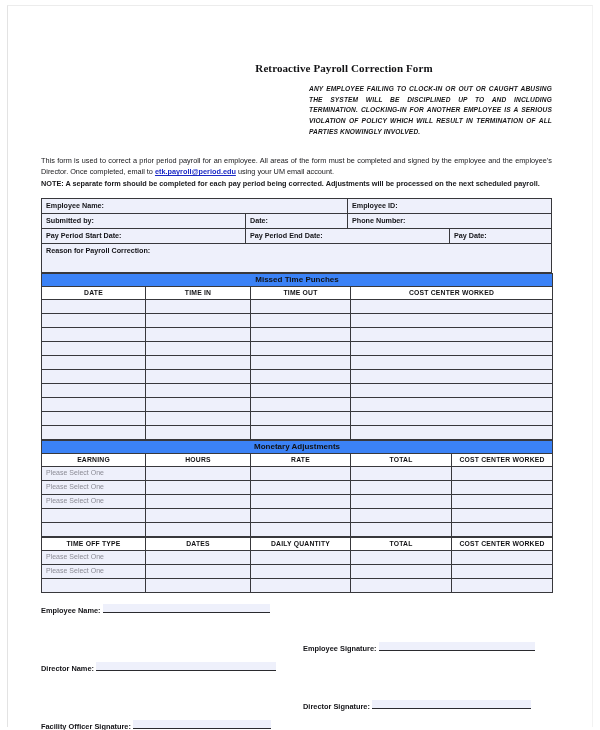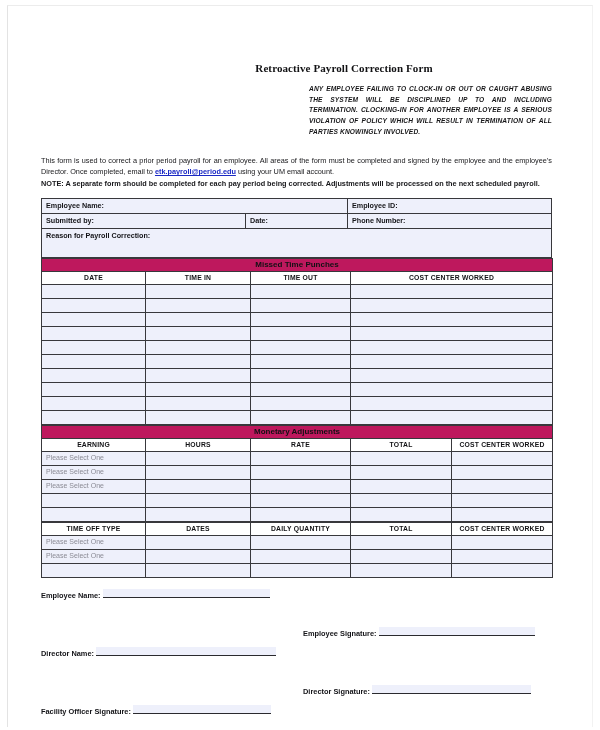--- a/index.html
+++ b/index.html
@@ -104,21 +104,21 @@
     white-space: nowrap;
   }
 
   
   #info-table { margin-top: 9px; }
   #info-table td { height: 14px; }
   #info-table td.reason { height: 28px; }
 
   
   .band td {
-    background: #be185d;
+    background: #3b82f6;
     text-align: center;
     height: 12px;
   }
   .band .band-text {
     font-size: 8px;
     font-weight: bold;
     color: #111114;
     display: block;
     padding: 1px 0 1px 0;
     text-align: center;
@@ -223,20 +223,31 @@
       </tr>
       <tr>
         <td colspan="2">
           <span class="lbl">Submitted by:</span>
         </td>
         <td>
           <span class="lbl">Date:</span>
         </td>
         <td colspan="2">
           <span class="lbl">Phone Number:</span>
+        </td>
+      </tr>
+      <tr>
+        <td colspan="2">
+          <span class="lbl">Pay Period Start Date:</span>
+        </td>
+        <td colspan="2">
+          <span class="lbl">Pay Period End Date:</span>
+        </td>
+        <td>
+          <span class="lbl">Pay Date:</span>
         </td>
       </tr>
       <tr>
         <td class="reason" colspan="5">
           <span class="lbl">Reason for Payroll Correction:</span>
         </td>
       </tr>
     </tbody>
       </table>
 

